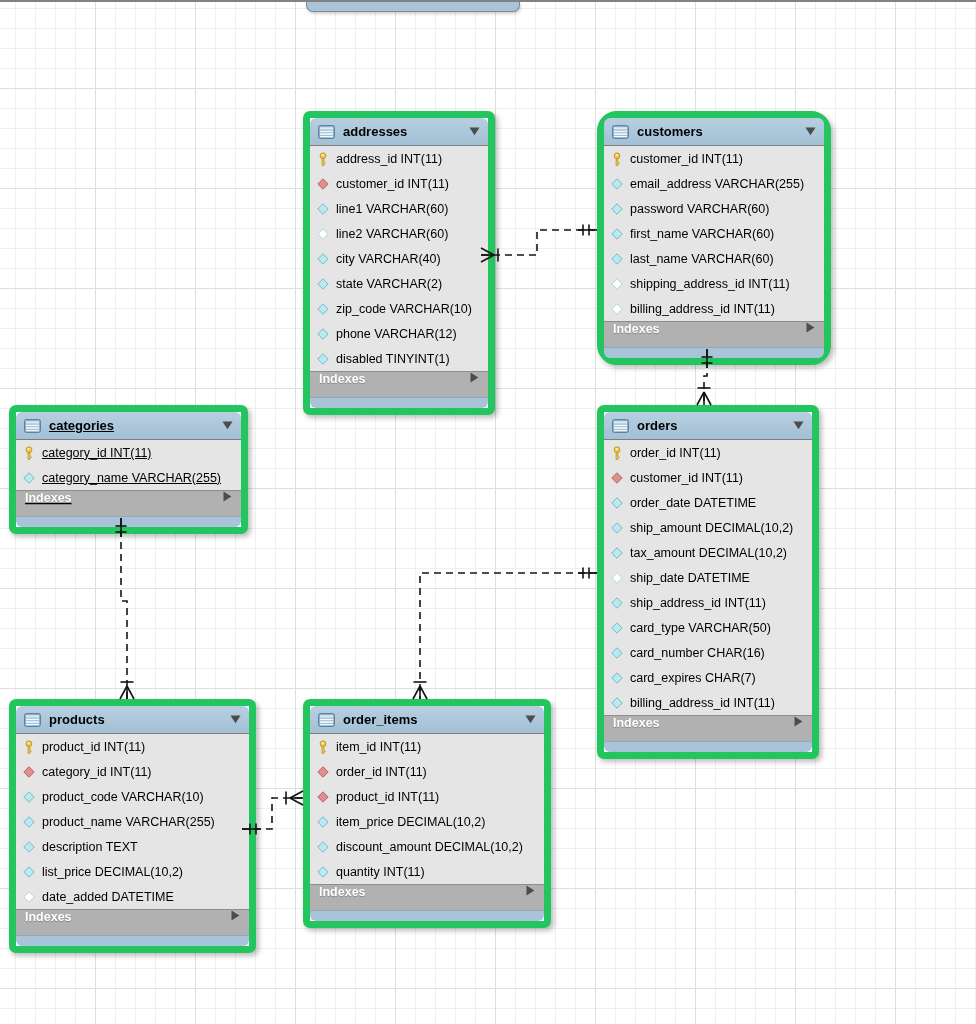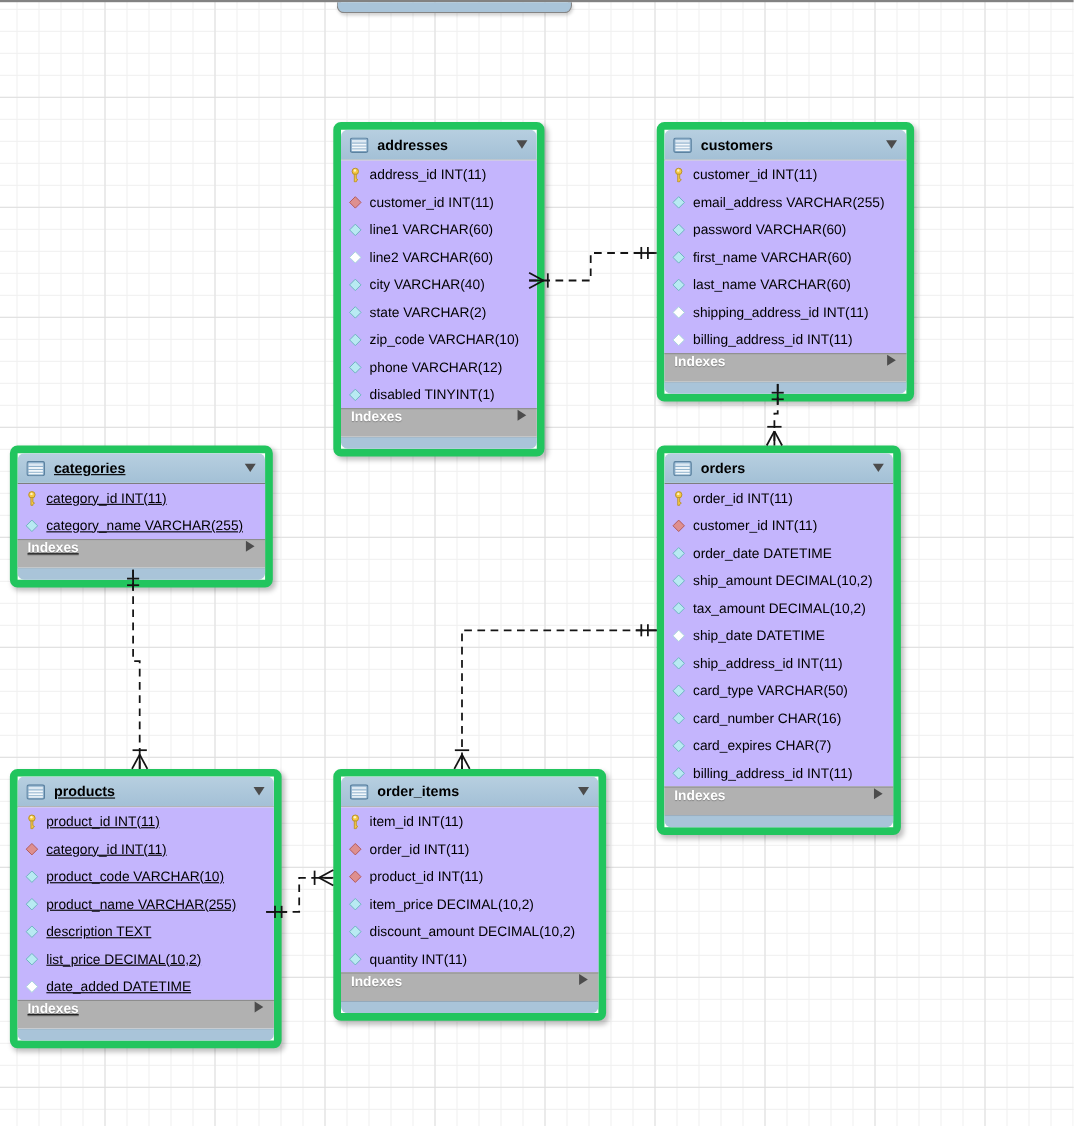--- a/index.html
+++ b/index.html
@@ -27,21 +27,21 @@
     box-shadow:2.5px 3px 5px rgba(0,0,0,0.25);
   }
   .tbl-header{
     height:27px;background:linear-gradient(#b7cfe0,#a3c0d6);
     border-bottom:1px solid #7e7e7e;border-radius:6px 6px 0 0;
     display:flex;align-items:center;padding:0 8px;gap:8px;
   }
   .tbl-icon{display:flex;align-items:center;}
   .tbl-title{flex:1;font-size:13px;font-weight:bold;color:#000;white-space:nowrap;overflow:hidden;}
   .collapse-arrow{display:flex;align-items:center;}
-  .tbl-fields{background:#c4b5fd;}
+  .tbl-fields{background:#e5e5e5;}
   .field-row{height:25px;display:flex;align-items:center;padding:0 6px 0 7px;gap:7px;}
   .field-icon{display:flex;align-items:center;flex:0 0 auto;}
   .field-text{font-size:12.5px;color:#000;white-space:nowrap;overflow:hidden;}
   .tbl-indexes{
     height:25px;background:#b1b1b1;border-top:1px solid #8d8d8d;
     display:flex;align-items:flex-start;padding:0 9px;
   }
   .indexes-label{flex:1;color:#ffffff;font-weight:bold;font-size:12.5px;text-shadow:0 1px 1px rgba(0,0,0,0.25);}
   .expand-arrow{display:flex;align-items:center;}
   .tbl-footer{height:10px;background:#a9c4d9;border-top:1px solid #93a9bb;border-radius:0 0 6px 6px;}
@@ -202,21 +202,21 @@
       <div class="tbl-indexes">
         <span class="indexes-label">Indexes</span>
         <span class="expand-arrow">
           <svg width="9" height="11" viewBox="0 0 9 11">
             <path d="M0.5 0.5 v10 L8.4 5.5 Z" fill="#4c4c4c"></path>
           </svg>
         </span>
       </div>
       <div class="tbl-footer"></div>
     </div>
-    <div class="db-table" style="left: 597px; top: 111px; width: 220px;">
+    <div class="db-table" style="left: 597px; top: 111px; width: 220px; border-radius: 20px;">
       <div class="tbl-header">
         <span class="tbl-icon">
           <svg width="17" height="14" viewBox="0 0 17 14">
             <rect x="0.5" y="0.5" width="16" height="13" rx="2" fill="#8fb1cc" stroke="#5c82a0"></rect>
             <rect x="2" y="2.2" width="13" height="2.4" fill="#dce8f2"></rect>
             <rect x="2" y="5.6" width="13" height="1.7" fill="#f3f8fb"></rect>
             <rect x="2" y="8.2" width="13" height="1.7" fill="#f3f8fb"></rect>
             <rect x="2" y="10.8" width="13" height="1.4" fill="#f3f8fb"></rect>
           </svg>
         </span>
@@ -458,21 +458,21 @@
       <div class="tbl-indexes">
         <span class="indexes-label">Indexes</span>
         <span class="expand-arrow">
           <svg width="9" height="11" viewBox="0 0 9 11">
             <path d="M0.5 0.5 v10 L8.4 5.5 Z" fill="#4c4c4c"></path>
           </svg>
         </span>
       </div>
       <div class="tbl-footer"></div>
     </div>
-    <div class="db-table" style="left: 9px; top: 699px; width: 233px; text-decoration: underline;">
+    <div class="db-table" style="left: 9px; top: 699px; width: 233px;">
       <div class="tbl-header">
         <span class="tbl-icon">
           <svg width="17" height="14" viewBox="0 0 17 14">
             <rect x="0.5" y="0.5" width="16" height="13" rx="2" fill="#8fb1cc" stroke="#5c82a0"></rect>
             <rect x="2" y="2.2" width="13" height="2.4" fill="#dce8f2"></rect>
             <rect x="2" y="5.6" width="13" height="1.7" fill="#f3f8fb"></rect>
             <rect x="2" y="8.2" width="13" height="1.7" fill="#f3f8fb"></rect>
             <rect x="2" y="10.8" width="13" height="1.4" fill="#f3f8fb"></rect>
           </svg>
         </span>

